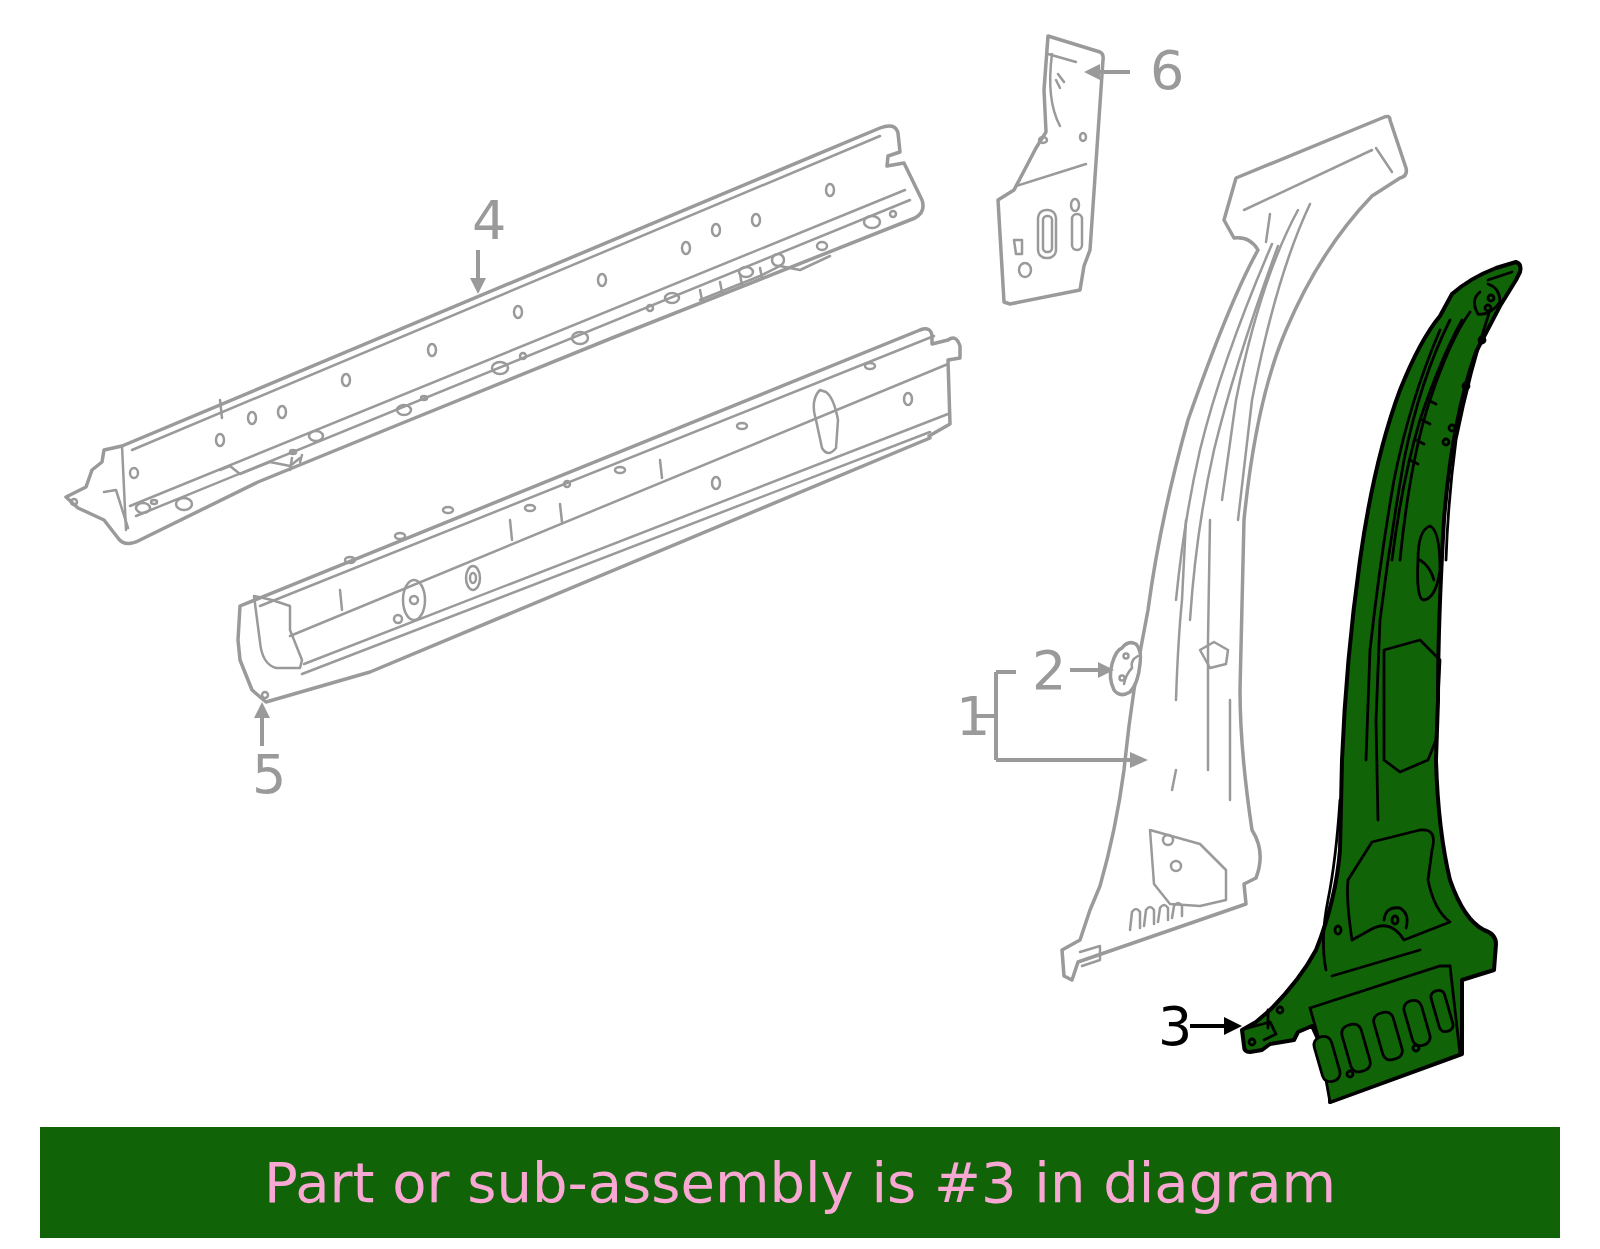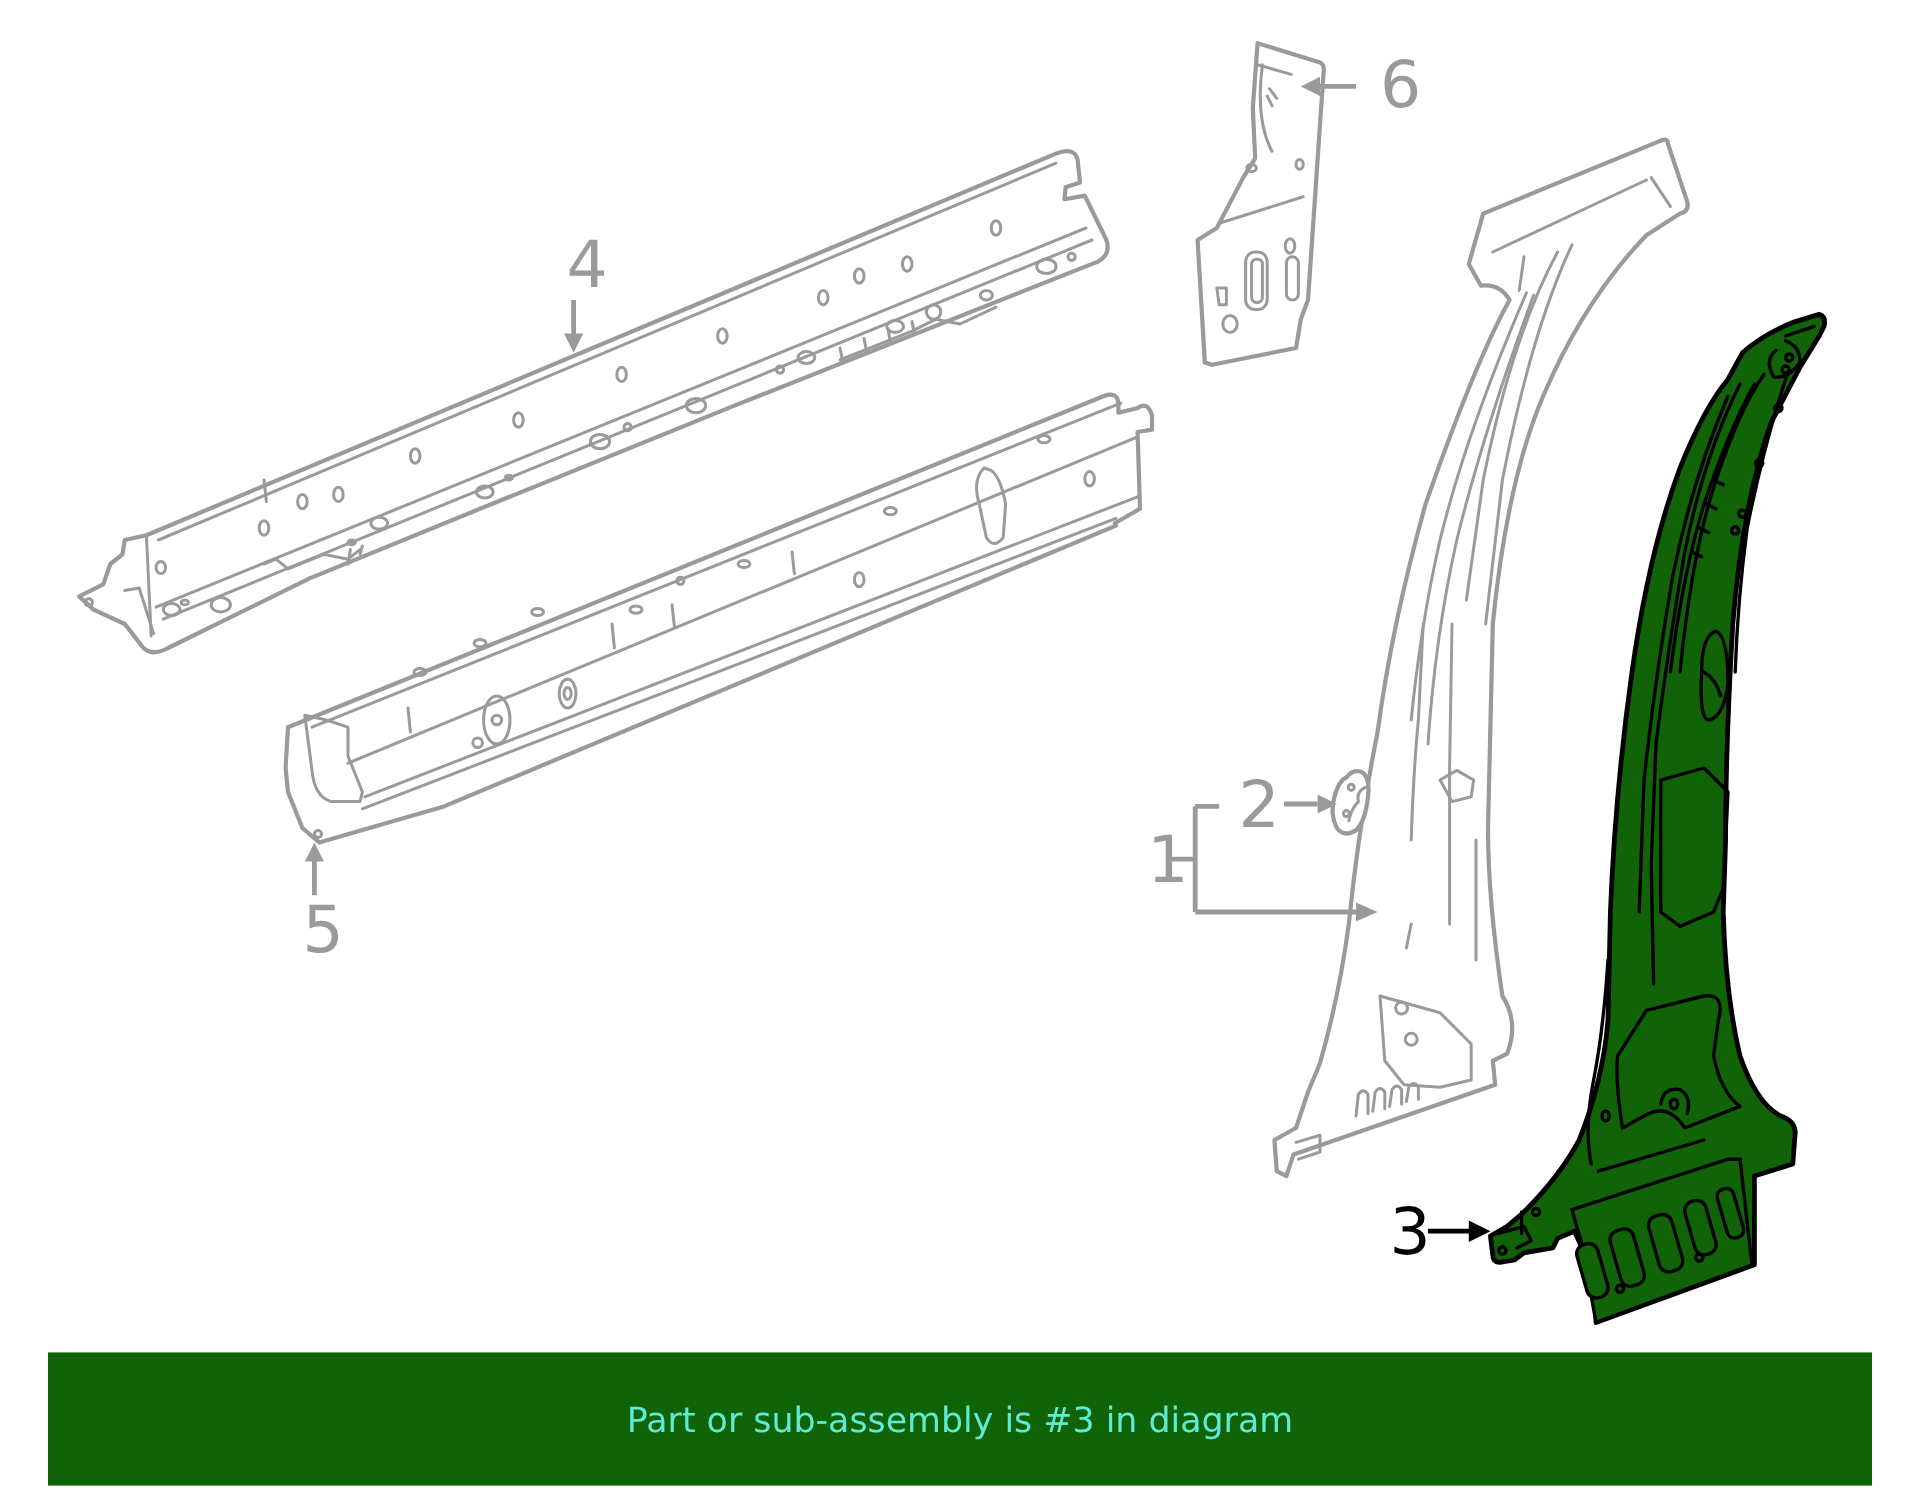--- a/index.html
+++ b/index.html
@@ -7,21 +7,21 @@
   #diagram { position: absolute; left: 0; top: 0; width: 1600px; height: 1249px; }
   .gt { fill: none; stroke: #9a9a9a; stroke-width: 2.5; stroke-linejoin: round; stroke-linecap: round; }
   .gf { fill: #ffffff; stroke: #9a9a9a; stroke-width: 3.5; stroke-linejoin: round; }
   .green { fill: #116307; stroke: #000000; stroke-width: 4; stroke-linejoin: round; }
   .gl { fill: none; stroke: #000000; stroke-width: 2.8; stroke-linejoin: round; stroke-linecap: round; }
   .glf { fill: #116307; stroke: #000000; stroke-width: 2.8; }
   .label { position: absolute; font-family: "DejaVu Sans", sans-serif; font-size: 54px; line-height: 54px; color: #9a9a9a; }
   .label.sel { color: #000000; }
   .banner { position: absolute; left: 40px; top: 1127px; width: 1520px; height: 111px; background: #116307;
             display: flex; flex-direction: column; align-items: center; justify-content: center; }
-  .banner-line { font-family: "DejaVu Sans", sans-serif; font-size: 29px; line-height: 50px; color: #5eead4; white-space: nowrap; }
+  .banner-line { font-family: "DejaVu Sans", sans-serif; font-size: 56px; line-height: 50px; color: #f9a8d4; white-space: nowrap; }
 </style>
 </head>
 <body>
 
 <svg id="diagram" viewBox="0 0 1600 1249" xmlns="http://www.w3.org/2000/svg">
 
   <g>
     <path class="gf" d="M66,497 L86,487 L92,470 L102,462 L104,450 L122,446 L880,128 Q895,122 898,133 L900,152 L888,156 L887,166 L904,163 L922,200 Q926,212 915,218 L612,338 L400,424 L258,482 L140,540 Q125,548 118,538 L104,520 L78,508 Z"></path>
     <path class="gt" d="M122,446 L126,530"></path>
     <path class="gt" d="M132,450 L880,136"></path>

